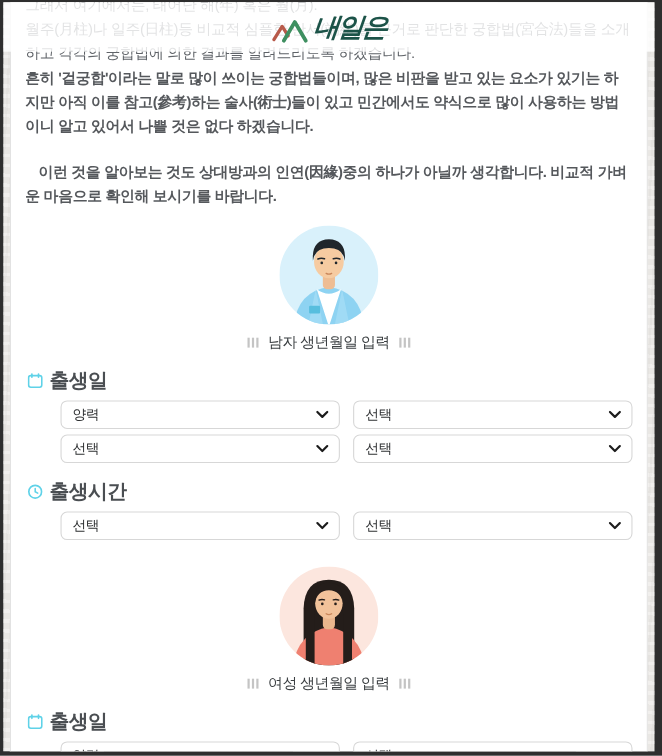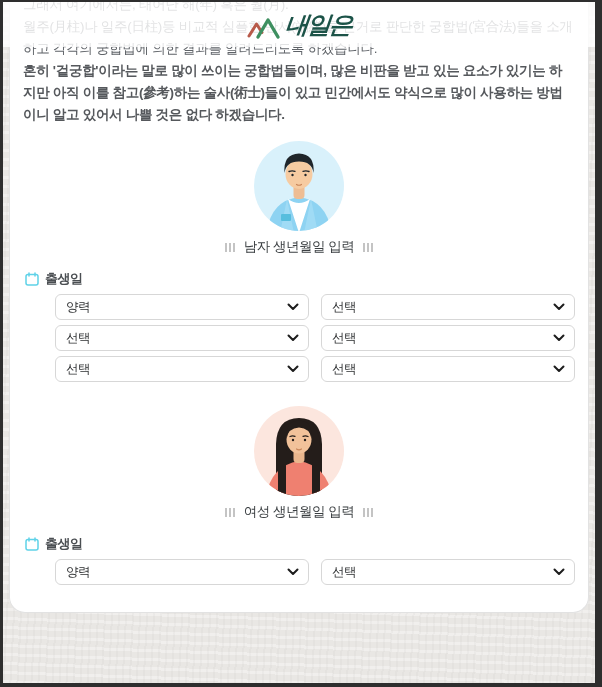--- a/index.html
+++ b/index.html
@@ -57,21 +57,21 @@
     display:flex; align-items:center; justify-content:center; gap:9px;
     margin-top:7px; font-size:13.5px; font-weight:normal; color:#3c4043;
     letter-spacing:-0.5px;
   }
   .stripes { display:inline-flex; gap:2px; align-items:center; }
   .stripes i { display:block; width:2px; height:9px; background:#c4c4c4; }
   
   .field-label {
     display:flex; align-items:center; gap:6px;
     margin:14px 2px 6px 2px;
-    font-size:13px; font-weight:bold; color:#4a4e52; letter-spacing:-0.5px;
+    font-size:18px; font-weight:bold; color:#4a4e52; letter-spacing:-0.5px;
   }
   .row { display:flex; gap:12px; margin-bottom:5px;padding-left:32px; }
   .select {
     flex:1; height:26px; border:1px solid #d7d7d7; border-radius:6px;
     background:#fff; display:flex; align-items:center; justify-content:space-between;
     padding:0 9px 0 10px; font-size:12.5px; color:#2d2f31; letter-spacing:-0.5px;
     cursor:pointer;
   }
   svg { display:block; }
 </style>
@@ -79,20 +79,21 @@
 <body>
 
 <div class="page">
 
   <div class="card">
 
     <div class="intro">
       <p class="p-first p-cut">그래서 여기에서는, 태어난 해(年) 혹은 월(月).</p>
       <p class="p-cut">월주(月柱)나 일주(日柱)등 비교적 심플한 단서(端緒)를 근거로 판단한 궁합법(宮合法)들을 소개하고 각각의 궁합법에 의한 결과를 알려드리도록 하겠습니다.</p>
       <p class="p-body">흔히 '겉궁합'이라는 말로 많이 쓰이는 궁합법들이며, 많은 비판을 받고 있는 요소가 있기는 하지만 아직 이를 참고(參考)하는 술사(術士)들이 있고 민간에서도 약식으로 많이 사용하는 방법이니 알고 있어서 나쁠 것은 없다 하겠습니다.</p>
+      <p class="p-body p-last">이런 것을 알아보는 것도 상대방과의 인연(因緣)중의 하나가 아닐까 생각합니다. 비교적 가벼운 마음으로 확인해 보시기를 바랍니다.</p>
     </div>
 
     <div class="avatar-wrap">
       <svg width="90" height="90" viewBox="0 0 90 90">
         <defs>
             <clipPath id="mc">
               <circle cx="45" cy="45" r="45"></circle>
             </clipPath>
           </defs>
         <circle cx="45" cy="45" r="45" fill="#d9f1fb"></circle>
@@ -157,20 +158,27 @@
           </svg>
       </div>
       <div class="select" role="combobox">
         <span>선택</span>
         <svg width="12" height="8" viewBox="0 0 12 8">
             <path d="M1.5,1.5 L6,6 L10.5,1.5" fill="none" stroke="#1d1d1d" stroke-width="2" stroke-linecap="round" stroke-linejoin="round"></path>
           </svg>
       </div>
     </div>
 
+    <div class="field-label">
+      <svg width="14" height="14" viewBox="0 0 14 14">
+        <circle cx="7" cy="7" r="5.8" fill="none" stroke="#5fd2e8" stroke-width="1.5"></circle>
+        <path d="M7,4 L7,7 L9.3,8.3" fill="none" stroke="#5fd2e8" stroke-width="1.4" stroke-linecap="round"></path>
+      </svg>
+      <span>출생시간</span>
+    </div>
     <div class="row">
       <div class="select" role="combobox">
         <span>선택</span>
         <svg width="12" height="8" viewBox="0 0 12 8">
             <path d="M1.5,1.5 L6,6 L10.5,1.5" fill="none" stroke="#1d1d1d" stroke-width="2" stroke-linecap="round" stroke-linejoin="round"></path>
           </svg>
       </div>
       <div class="select" role="combobox">
         <span>선택</span>
         <svg width="12" height="8" viewBox="0 0 12 8">

